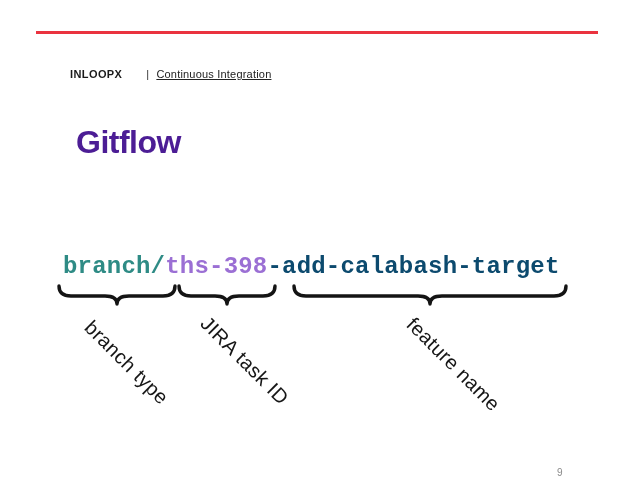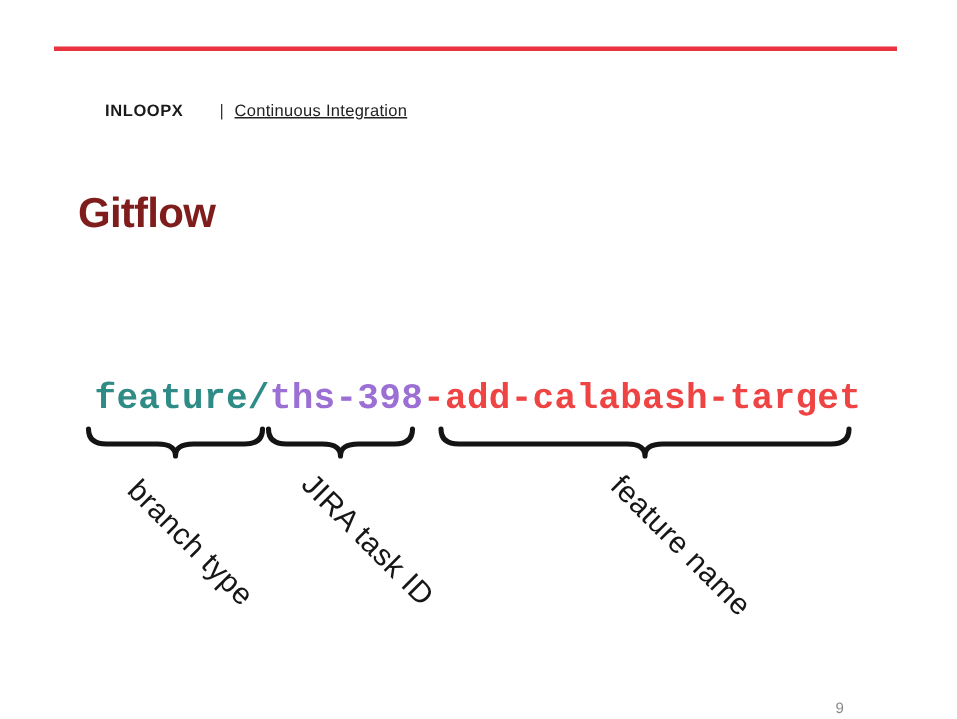--- a/index.html
+++ b/index.html
@@ -27,27 +27,27 @@
     font-size: 11px;
     line-height: 14px;
     letter-spacing: 0.2px;
     color: #1a1a1a;
   }
   .brand { font-weight: 700; letter-spacing: 0.4px; }
   .hdr-divider { margin-left: 24px; color: #333333; font-weight: 400; }
   .hdr-subtitle { margin-left: 7px; font-weight: 400; color: #222222; text-decoration: underline; }
   .title {
     position: absolute;
-    left: 52px; top: 97px;
+    left: 76px; top: 97px;
     margin: 0;
-    font-size: 28px;
+    font-size: 32px;
     line-height: 34px;
     font-weight: 700;
     letter-spacing: -0.5px;
-    color: #7f1d1d;
+    color: #4c1d95;
   }
   .code {
     position: absolute;
     left: 63px; top: 226px;
     font-family: "Liberation Mono", monospace;
     font-weight: 700;
     font-size: 24px;
     line-height: 26px;
     letter-spacing: 0.2px;
     white-space: nowrap;
@@ -92,21 +92,21 @@
 
   <header class="header">
     <span class="brand">INLOOPX</span>
     <span class="hdr-divider">|</span>
     <span class="hdr-subtitle">Continuous Integration</span>
   </header>
 
   <h1 class="title">Gitflow</h1>
 
   <div class="code">
-    <span style="color: rgb(46, 139, 133);">feature/</span><span style="color: rgb(155, 111, 212);">ths-398</span><span style="color: #ef4444;">-add-calabash-target</span>
+    <span style="color: rgb(46, 139, 133);">branch/</span><span style="color: rgb(155, 111, 212);">ths-398</span><span style="color: #0c4a6e;">-add-calabash-target</span>
   </div>
 
   <svg class="brace brace-1" width="120" height="24" viewBox="0 0 120 24">
     <path d="M2 4 Q2 14 14 14 L48 14 Q60 14 60 22 Q60 14 72 14 L106 14 Q118 14 118 4" fill="none" stroke="#141414" stroke-width="3.4" stroke-linecap="round" stroke-linejoin="round"></path>
   </svg>
 
   <svg class="brace brace-2" width="100" height="24" viewBox="0 0 100 24">
     <path d="M2 4 Q2 14 14 14 L38 14 Q50 14 50 22 Q50 14 62 14 L86 14 Q98 14 98 4" fill="none" stroke="#141414" stroke-width="3.4" stroke-linecap="round" stroke-linejoin="round"></path>
   </svg>
 

